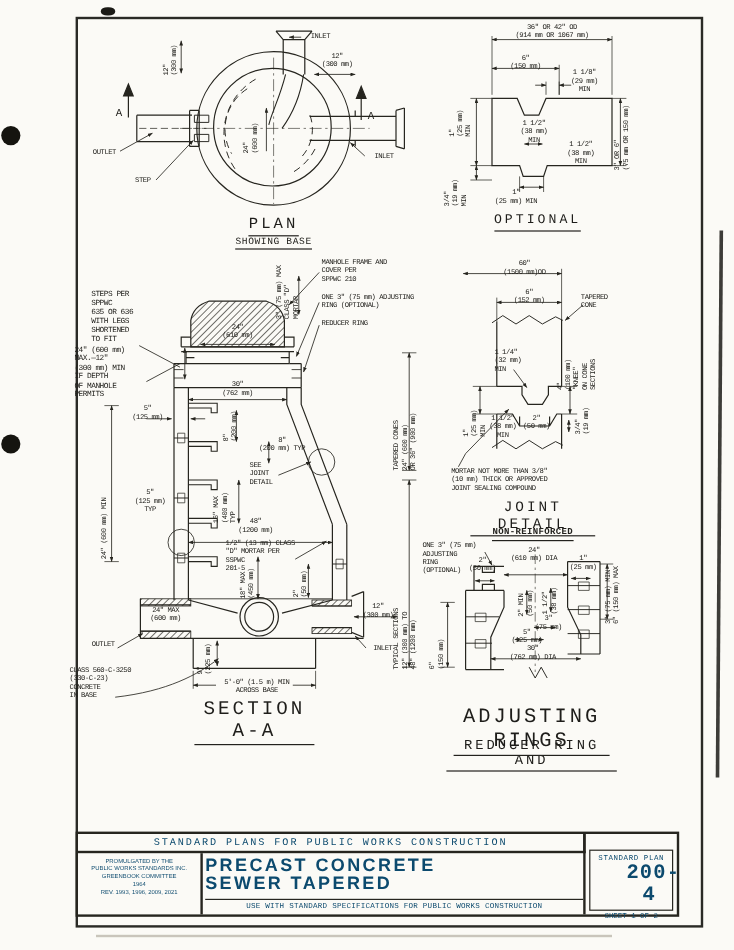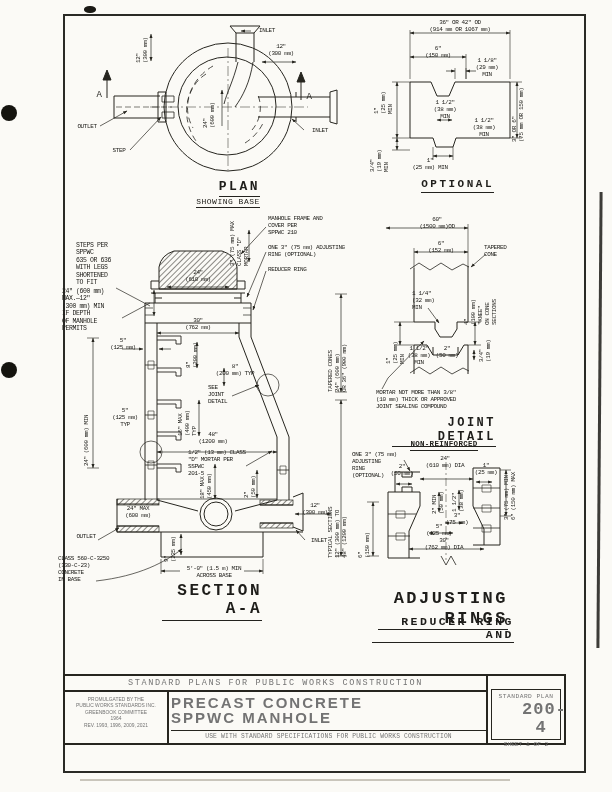--- a/index.html
+++ b/index.html
@@ -7,29 +7,29 @@
        font-family:"Liberation Mono",monospace;}
   .page{position:absolute;inset:0;}
   .frame{position:absolute;left:63px;top:14px;width:519px;height:755px;
          border:2px solid #2a2a26;}
   
   .t{position:absolute;font:6px/1.15 "Liberation Mono",monospace;letter-spacing:-0.4px;
      color:#23221e;white-space:pre-line;text-align:center;}
   .tl{text-align:left;}
   .rot{transform:rotate(-90deg);transform-origin:0 0;text-align:left;}
   .s7{font-size:6.5px;}
-  .ttl{font-weight:bold;letter-spacing:2.5px;color:#1e1d1a;text-align:right;}
+  .ttl{font-weight:normal;letter-spacing:2.5px;color:#1e1d1a;}
   .u{border-bottom:1.2px solid #23221e;padding-bottom:1px;display:inline-block;}
   svg{position:absolute;left:0;top:0;}
   
   .hole{position:absolute;width:16px;height:16px;border-radius:50%;background:#15140f;}
   .smudge{position:absolute;background:#1b1a16;}
   
-  .tb{position:absolute;left:63px;top:674px;width:499px;height:67px;
-      border:2px solid #26251f;color:#737373;}
+  .tb{position:absolute;left:63px;top:693px;width:499px;height:67px;
+      border:2px solid #26251f;color:#0c4a6e;}
   .tb .banner{position:absolute;left:0;top:0;width:421px;height:14px;
       border-right:2px solid #26251f;border-bottom:2px solid #26251f;
       text-align:center;font:8.5px/14px "Liberation Mono",monospace;letter-spacing:1.6px;}
   .tb .lbox{position:absolute;left:0;top:16px;width:104px;bottom:0;
       border-right:2px solid #26251f;text-align:center;
       font:4.9px/1.3 "Liberation Sans",sans-serif;padding-top:5px;box-sizing:border-box;
       white-space:pre-line;}
   .tb .cbox{position:absolute;left:106px;top:16px;width:315px;bottom:0;}
   .tb .cbox .big{font:bold 15px/15px "Liberation Sans",sans-serif;
       letter-spacing:2px;}
@@ -407,21 +407,21 @@
 
   <div class="tb">
     <div class="banner">STANDARD PLANS FOR PUBLIC WORKS CONSTRUCTION</div>
     <div class="lbox">PROMULGATED BY THE
 PUBLIC WORKS STANDARDS INC.
 GREENBOOK COMMITTEE
 1964
 REV. 1993, 1996, 2009, 2021</div>
     <div class="cbox">
       <div class="big" style="margin-top:3px;">PRECAST CONCRETE</div>
-      <div class="big">SPPWC MANHOLE</div>
+      <div class="big">SEWER TAPERED</div>
       <div class="use">USE WITH STANDARD SPECIFICATIONS FOR PUBLIC WORKS CONSTRUCTION</div>
     </div>
     <div class="rbox">
       <div class="rinner">
         <div class="std">STANDARD PLAN</div>
         <div class="num">200-4</div>
         <div class="sheet">SHEET 1 OF  2</div>
       </div>
     </div>
   </div>

